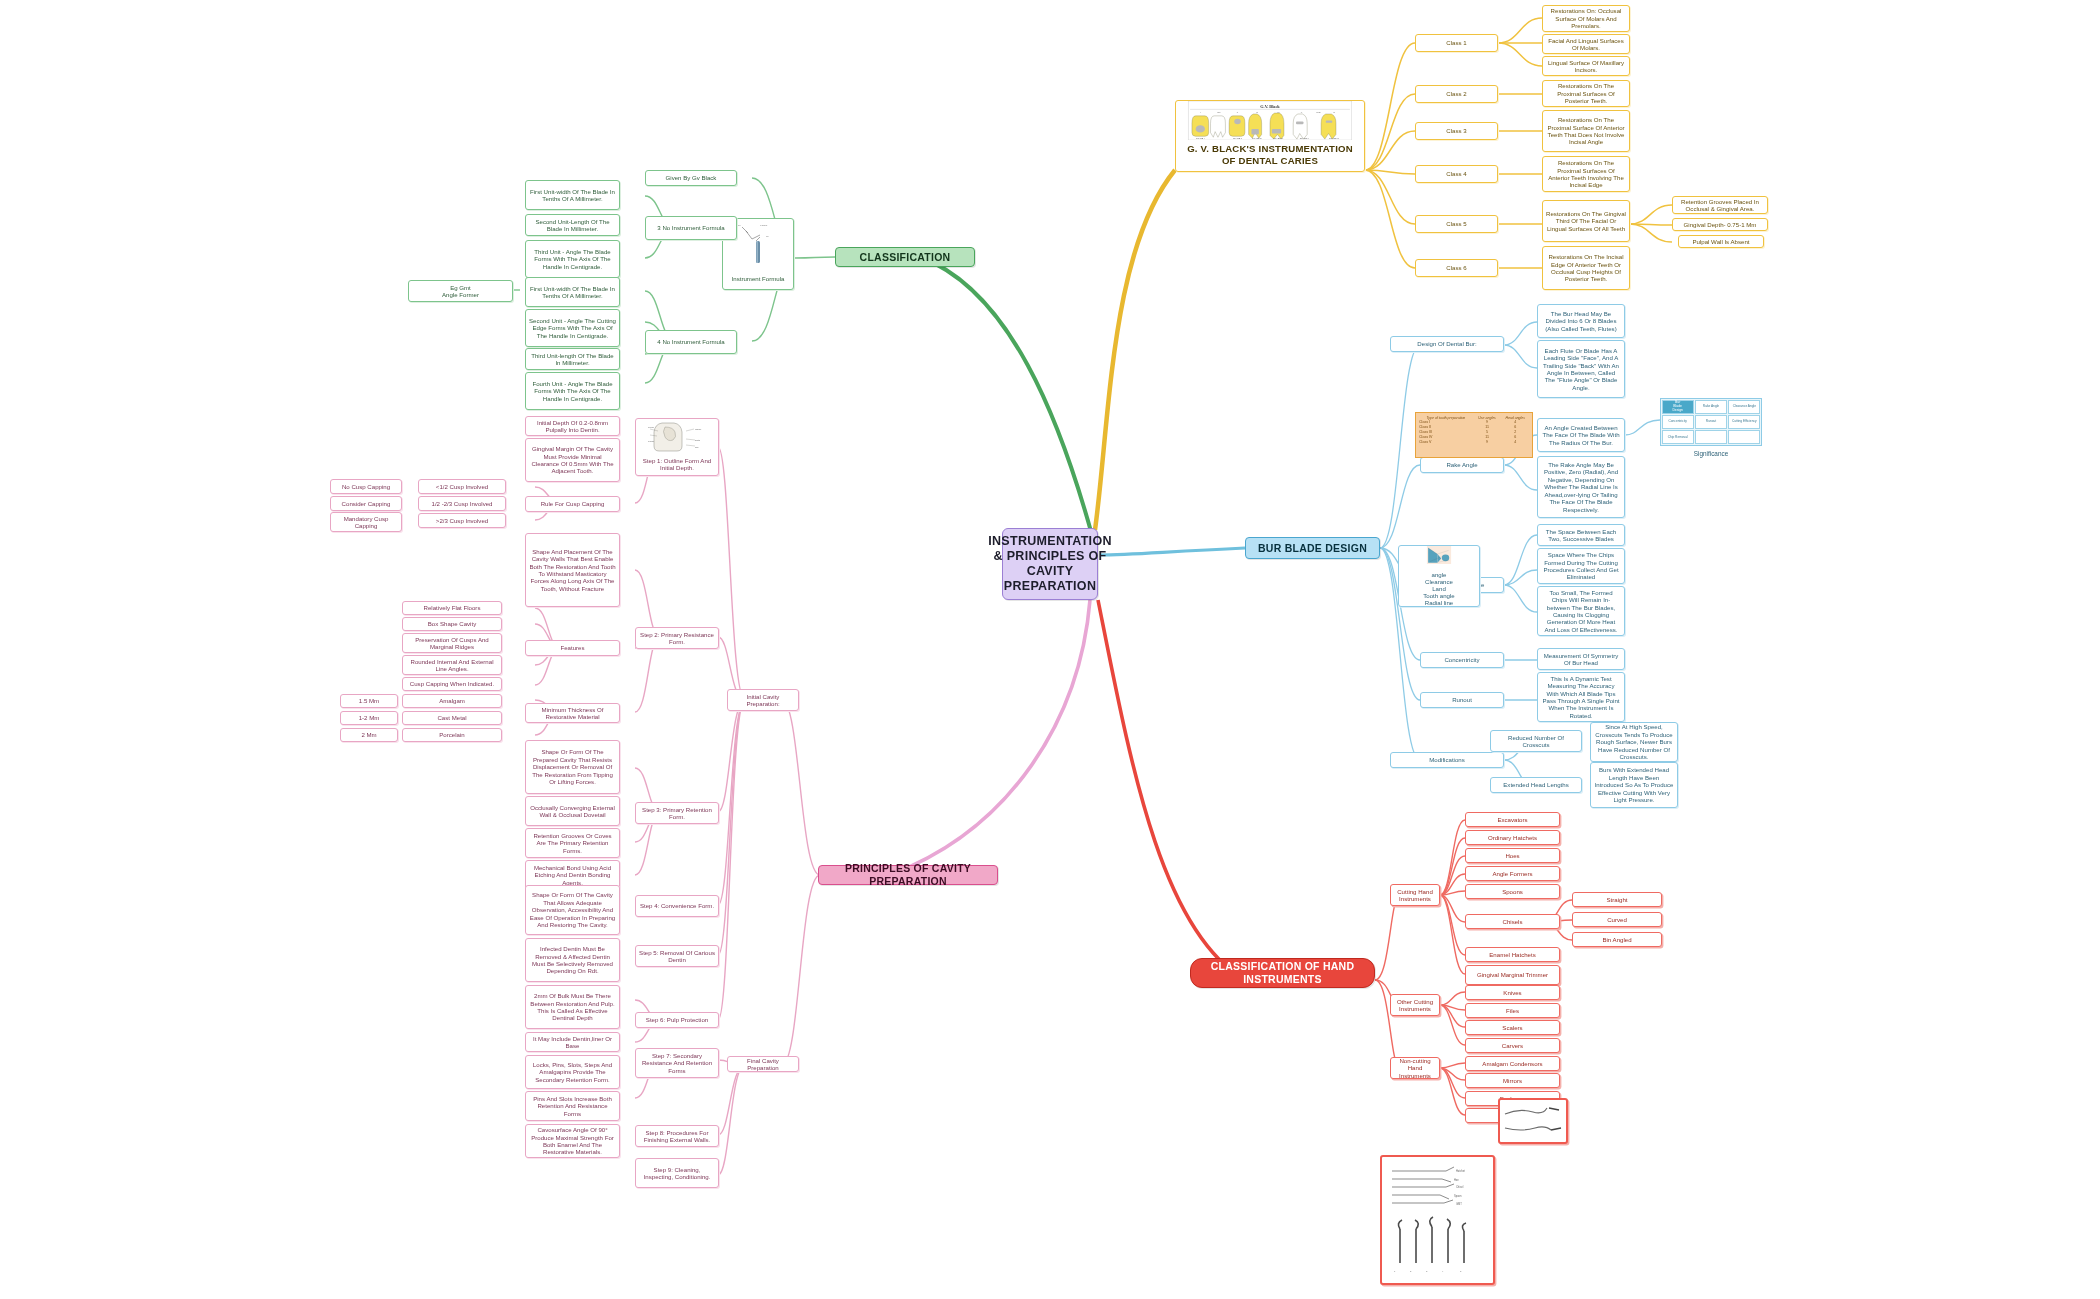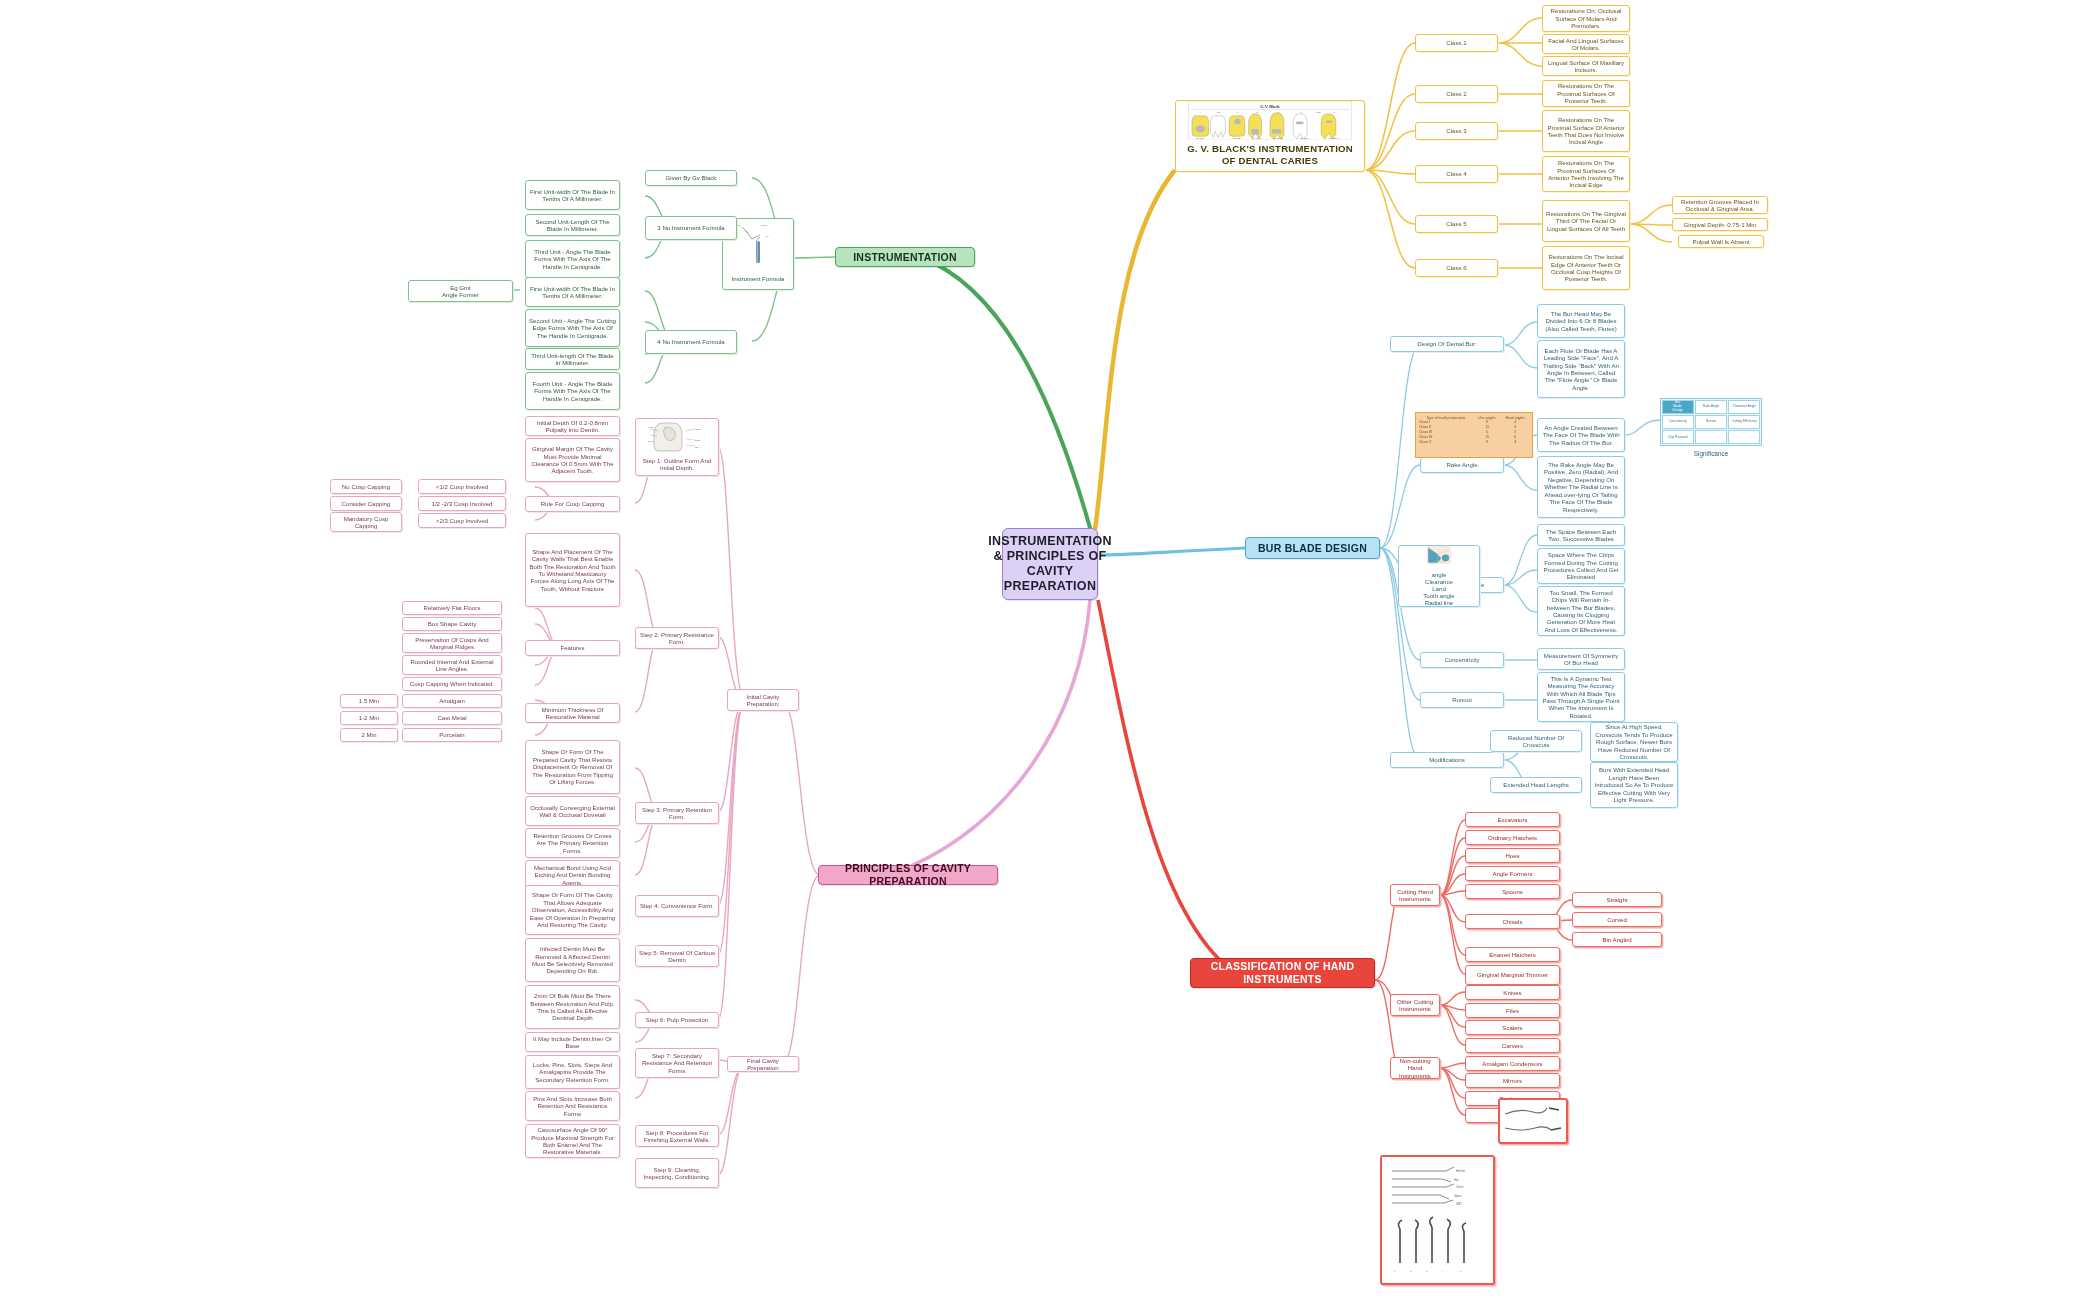--- a/index.html
+++ b/index.html
@@ -337,21 +337,21 @@
   <span>Retention Grooves Placed In Occlusal &amp; Gingival Area.</span>
     </div>
 <div class="node y" style="left:1672px; top:218px; width:96px; height:13px;">
   <span>Gingival Depth- 0.75-1 Mm</span>
     </div>
 <div class="node y" style="left:1678px; top:235px; width:86px; height:13px;">
   <span>Pulpal Wall Is Absent</span>
     </div>
 
 <div class="node head green" style="left:835px; top:247px; width:140px; height:20px;">
-  <span>INSTRUMENTATION</span>
+  <span>CLASSIFICATION</span>
 </div>
 
 <div class="imgbox g" style="left:722px; top:218px; width:72px; height:72px;">
   <svg class="mini" width="56" height="54" viewBox="0 0 56 54">
     <g stroke="#6b6b6b" stroke-width="0.6" fill="none">
       <path d="M16 12 L22 20 L30 16"></path>
       <path d="M12 8 L18 14"></path>
       <path d="M26 22 L30 18"></path>
     </g>
     <g font-size="2.4" fill="#777">
@@ -710,21 +710,21 @@
 <div class="node p" style="left:525px; top:1055px; width:95px; height:34px;">
   <span>Locks, Pins, Slots, Steps And Amalgapins Provide The Secondary Retention Form.</span>
     </div>
 <div class="node p" style="left:525px; top:1091px; width:95px; height:30px;">
   <span>Pins And Slots Increase Both Retention And Resistance Forms</span>
     </div>
 <div class="node p" style="left:525px; top:1124px; width:95px; height:34px;">
   <span>Cavosurface Angle Of 90° Produce Maximal Strength For Both Enamel And The Restorative Materials.</span>
     </div>
 
-<div class="node head red" style="left:1190px; top:958px; width:185px; height:30px;">
+<div class="node head red" style="left:1190px; top:958px; width:185px; height:30px;border-radius:12px;">
   <span>CLASSIFICATION OF HAND INSTRUMENTS</span>
 </div>
 
 <div class="node r" style="left:1390px; top:884px; width:50px; height:22px;">
   <span>Cutting Hand Instruments</span>
     </div>
 <div class="node r" style="left:1390px; top:994px; width:50px; height:22px;">
   <span>Other Cutting Instruments</span>
     </div>
 <div class="node r" style="left:1390px; top:1057px; width:50px; height:22px;">

